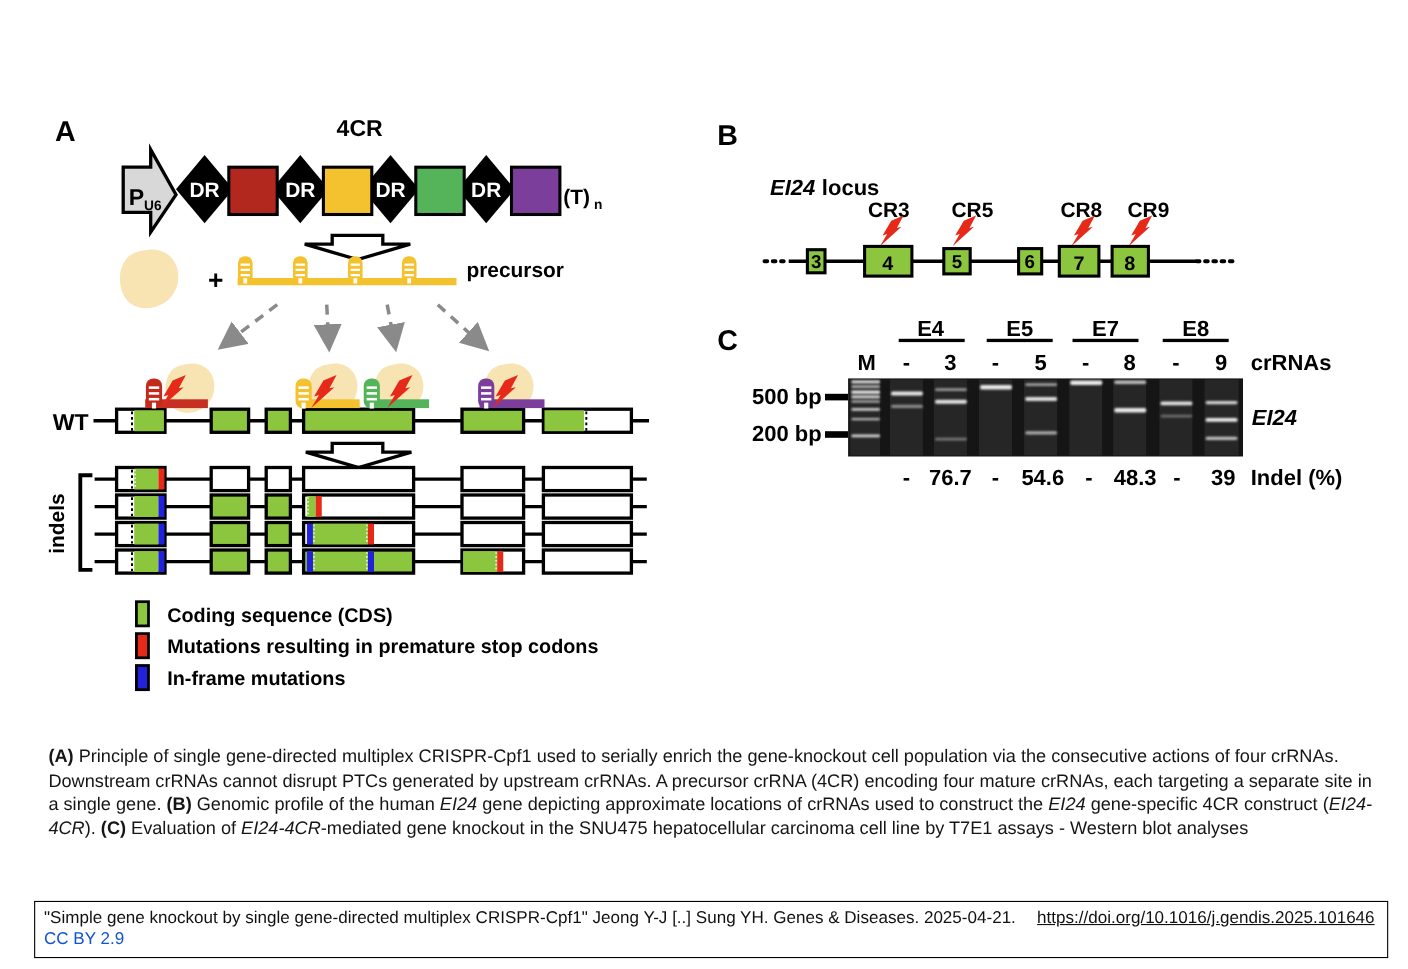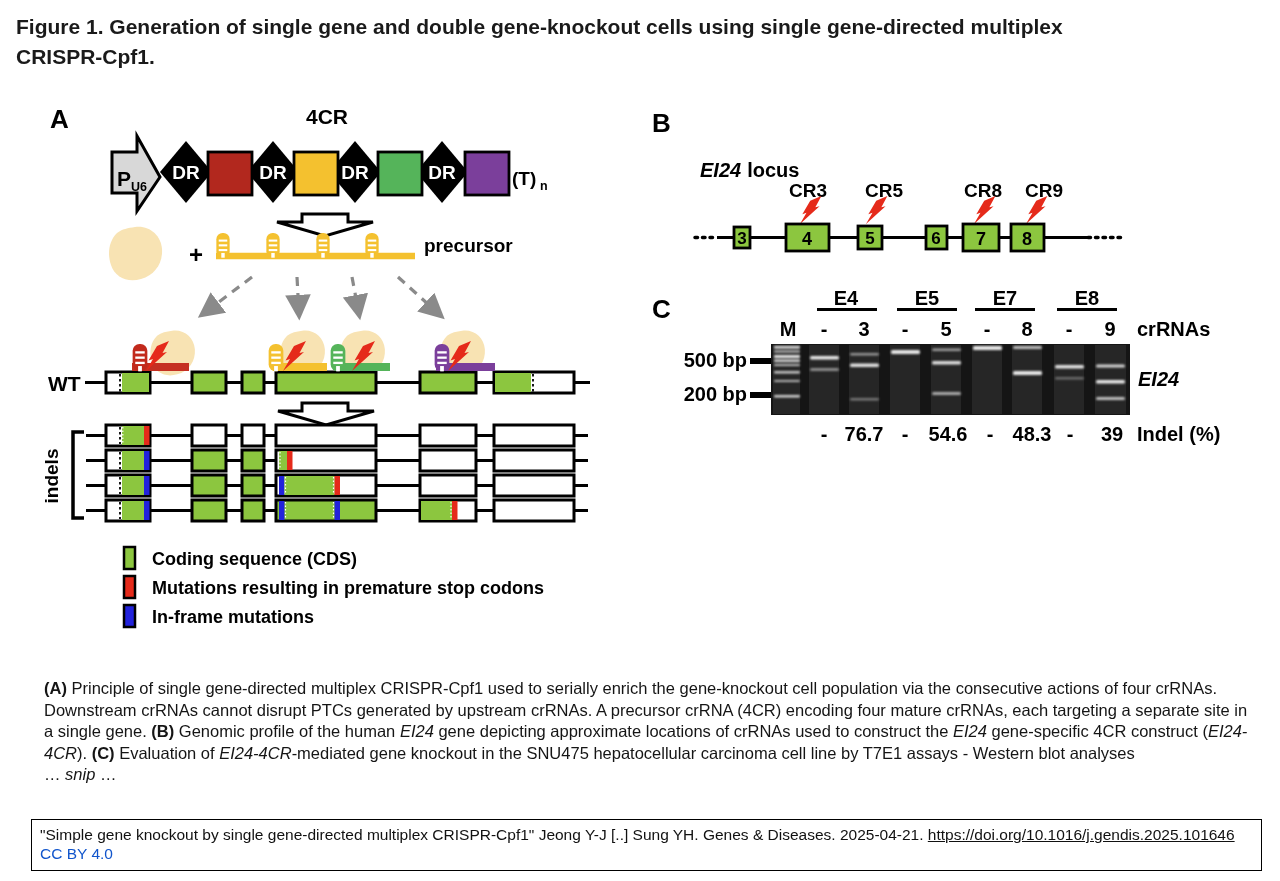--- a/index.html
+++ b/index.html
@@ -6,29 +6,28 @@
   .page{position:relative;width:1280px;height:881px;background:#fff;overflow:hidden;
         font-family:"Liberation Sans",sans-serif;color:#111;}
   .abs{position:absolute;}
   .title{left:16px;top:12px;width:1100px;font-size:21px;line-height:30px;font-weight:bold;color:#1a1a1a;}
   svg text{font-family:"Liberation Sans",sans-serif;}
   .caption{left:44px;top:678px;width:1216px;font-size:16.5px;line-height:21.5px;color:#151515;}
   .caption p{margin:0;}
   .caption .snip{margin-top:0;}
   .citation{left:31px;top:819px;width:1213px;border:1.5px solid #000;padding:5px 8px 7px 8px;
             font-size:15.5px;line-height:19px;color:#111;}
-  .citation a.doi{color:#111;text-decoration:underline;}
+  .citation a.doi{color:#111;text-decoration:underline;margin-left:15px;}
   .citation a.cc{text-decoration:none;}
 </style>
 </head>
 <body>
 
 <div class="page">
 
-  <div class="abs title">Figure 1. Generation of single gene and double gene-knockout cells using single gene-directed multiplex CRISPR-Cpf1.</div>
 
   <svg class="abs" style="left:0;top:0;" width="1280" height="660" viewBox="0 0 1280 660">
     <defs>
       <g id="hp">
         <rect x="-7" y="0" width="14" height="26" rx="6.5" fill="currentColor"></rect>
         <line x1="-4.5" y1="8" x2="4.5" y2="8" stroke="#fff" stroke-width="2.2"></line>
         <line x1="-4.5" y1="13" x2="4.5" y2="13" stroke="#fff" stroke-width="2.2"></line>
         <line x1="-4.5" y1="18" x2="4.5" y2="18" stroke="#fff" stroke-width="2.2"></line>
         <rect x="-1.8" y="21" width="3.6" height="5" fill="#fff"></rect>
       </g>
@@ -327,21 +326,20 @@
       <text x="990" y="441">-</text>
       <text x="1032" y="441">48.3</text>
       <text x="1070" y="441">-</text>
       <text x="1112" y="441">39</text>
       <text x="1137" y="441" text-anchor="start">Indel (%)</text>
     </g>
   </svg>
 
   <div class="abs caption">
     <p><b>(A)</b><span> Principle of single gene-directed multiplex CRISPR-Cpf1 used to serially enrich the gene-knockout cell population via the consecutive actions of four crRNAs. Downstream crRNAs cannot disrupt PTCs generated by upstream crRNAs. A precursor crRNA (4CR) encoding four mature crRNAs, each targeting a separate site in a single gene. </span><b>(B)</b><span> Genomic profile of the human </span><i>EI24</i><span> gene depicting approximate locations of crRNAs used to construct the </span><i>EI24</i><span> gene-specific 4CR construct (</span><i>EI24-4CR</i><span>). </span><b>(C)</b><span> Evaluation of </span><i>EI24-4CR</i><span>-mediated gene knockout in the SNU475 hepatocellular carcinoma cell line by T7E1 assays - Western blot analyses</span></p>
-    <p class="snip"><span>… </span><i>snip</i><span> …</span></p>
   </div>
 
   <div class="abs citation">
     <span>"Simple gene knockout by single gene-directed multiplex CRISPR-Cpf1" Jeong Y-J [..] Sung YH. Genes &amp; Diseases. 2025-04-21. </span><a class="doi" href="#">https://doi.org/10.1016/j.gendis.2025.101646</a><br>
-    <a class="cc" href="#" style="color: rgb(17, 85, 204);">CC BY 4.0</a>
+    <a class="cc" href="#" style="color: rgb(17, 85, 204);">CC BY 2.9</a>
   </div>
 
 </div>
 
 </body></html>

